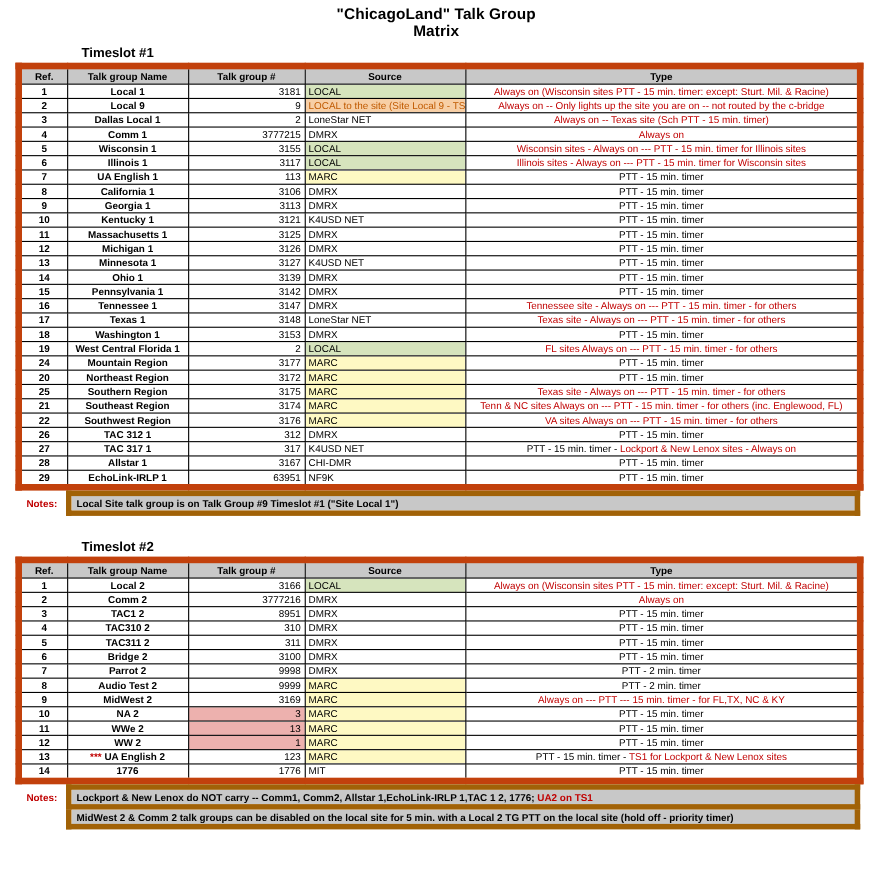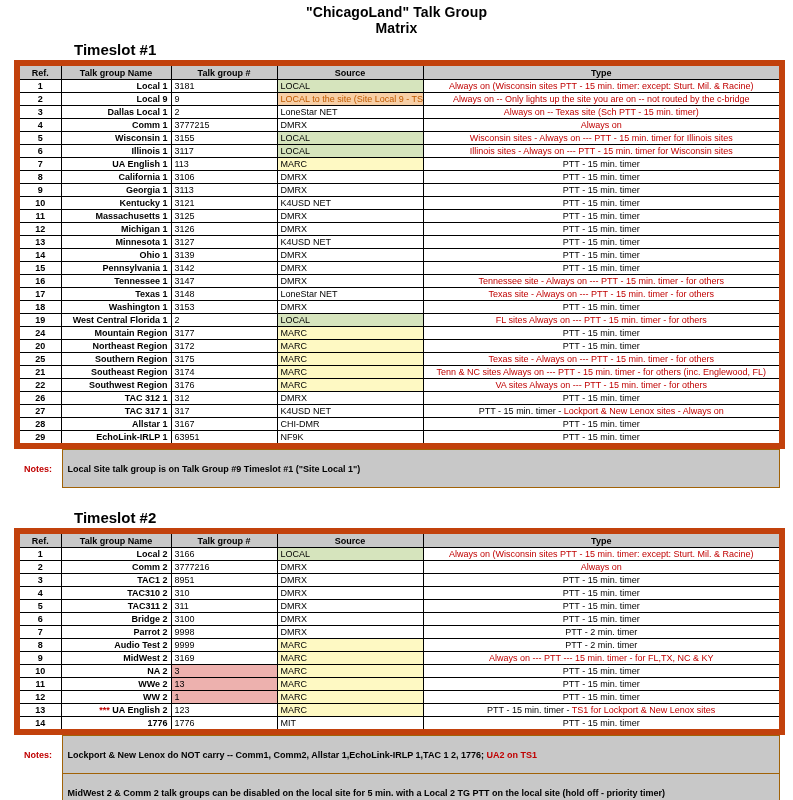--- a/index.html
+++ b/index.html
@@ -28,21 +28,21 @@
     line-height: 16px;
     padding-top: 4px;
     letter-spacing: 0.1px;
   }
   .doc-title .l2 { display: block; }
 
   .section {
     margin: 0 14px;
   }
   .ts-label {
-    font-size: 15px;
+    font-size: 12px;
     font-weight: bold;
     padding: 5px 0 2px 60px;
   }
   table.tg {
     border-collapse: collapse;
     table-layout: fixed;
     width: 765px;
     border: 6px solid #c2410c;
   }
   table.tg td, table.tg th {
@@ -62,22 +62,22 @@
     font-size: 9px;
     height: 13px;
   }
   col.c-ref { width: 44px; }
   col.c-name { width: 110px; }
   col.c-num { width: 106px; }
   col.c-src { width: 146px; }
   col.c-type { width: 359px; }
 
   td.ref { text-align: center; font-weight: bold; }
-  td.name { font-weight: bold; text-align: right; }
-  td.num { padding-right: 5px; }
+  td.name { font-weight: bold; text-align: center; }
+  td.num { text-align: right; padding-right: 5px; }
   td.src { text-align: left; }
   td.type { text-align: center; }
 
   .bg-green { background: #d6e4bd; }
   .bg-orange { background: #f7cfa6; }
   .bg-blue { background: #fef9c3; }
   .bg-pink { background: #edb1ae; }
 
   .red { color: #c00000; }
   .black { color: #000; }
@@ -106,23 +106,23 @@
     border: none;
     background: #fff;
   }
   td.notes-spacer {
     width: 4px;
     border: none;
     background: #fff;
   }
   td.notes-text {
     background: #c8c8c8;
-    border: 1px solid #a16207;
+    border: 5px solid #a16207;
     font-weight: bold;
-    padding: 12px 5px;
+    padding: 0 5px;
     text-align: left;
   }
   .spacer-gap { height: 16px; }
 </style>
 </head>
 <body>
 
 <div class="page">
 
   <div class="doc-title">

